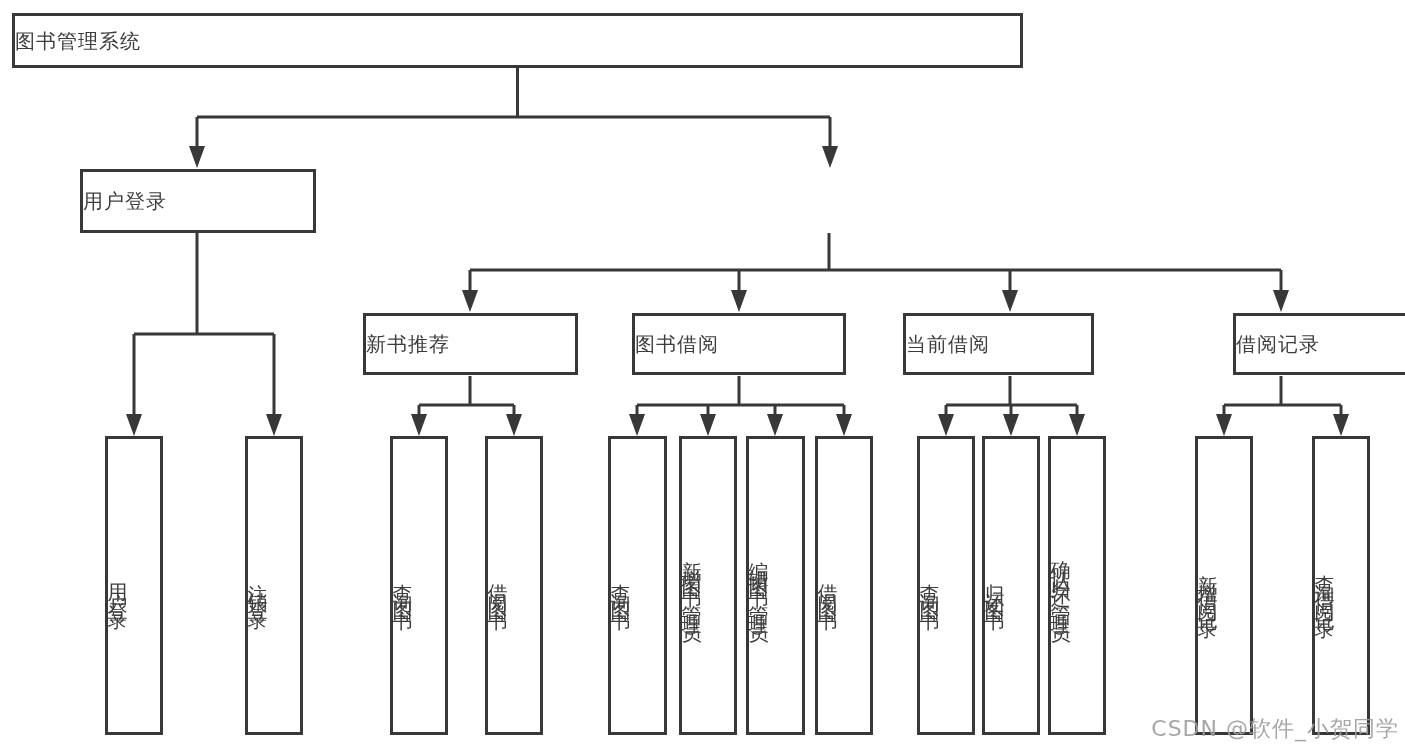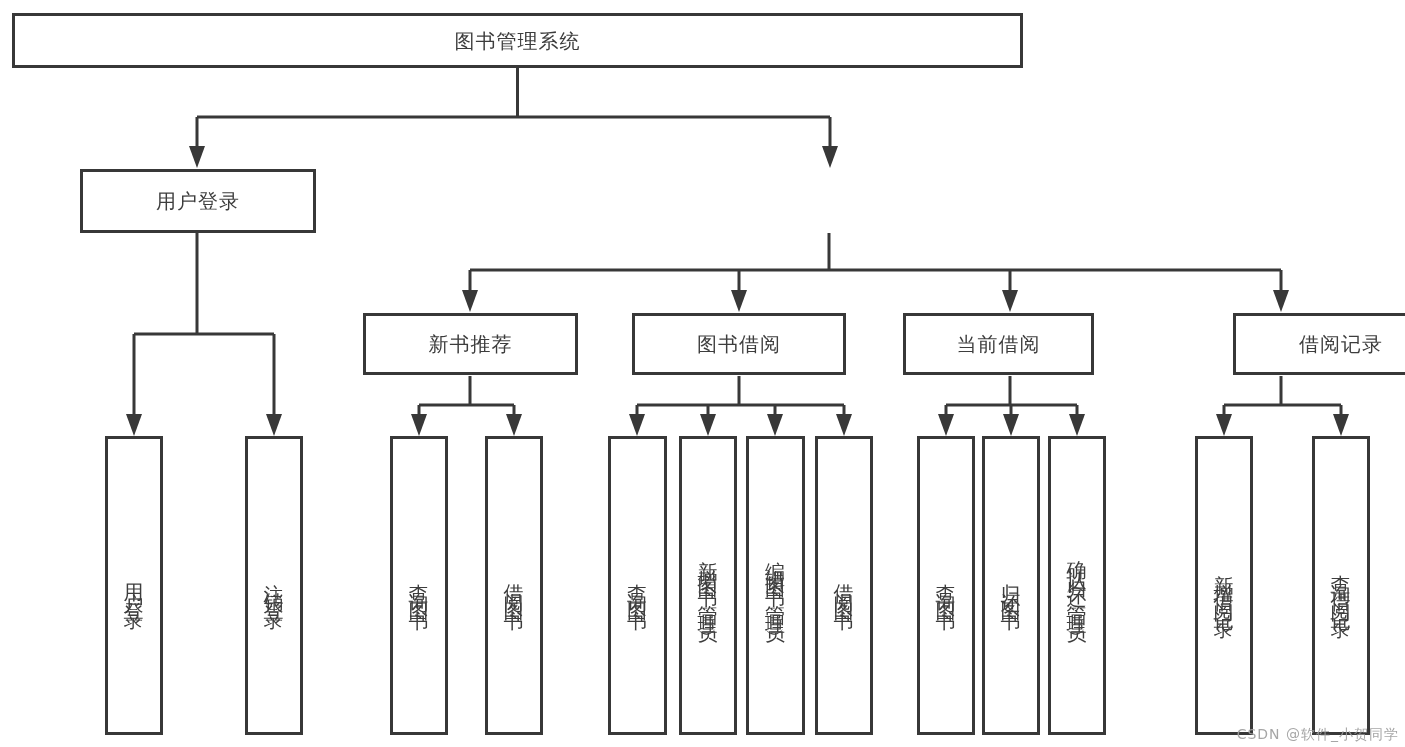--- a/index.html
+++ b/index.html
@@ -11,21 +11,20 @@
     overflow:hidden;
   }
   #connectors{position:absolute;left:0;top:0;width:1405px;height:747px;}
   .node{
     position:absolute;
     box-sizing:border-box;
     border:3px solid #383838;
     background:#ffffff;
     display:flex;
     align-items:center;
-    justify-content:center;
     color:#3d3d3d;
   }
   .node.h span{
     font-size:20px;
     letter-spacing:1px;
     white-space:nowrap;
     line-height:1;
   }
   .node.v span{
     writing-mode:vertical-rl;
@@ -34,21 +33,21 @@
     line-height:1;
     letter-spacing:9px;
     white-space:nowrap;
   }
   .edge{stroke:#383838;stroke-width:3;fill:none;}
   .arrowhead{fill:#383838;stroke:none;}
   #watermark{
     position:absolute;
     right:6px;
     bottom:3px;
-    font-size:14px;
+    font-size:22px;
     color:rgba(158,158,158,0.92);
     letter-spacing:1px;
     white-space:nowrap;
     z-index:5;
   }
 </style>
 </head>
 <body>
 
 <div id="canvas">

